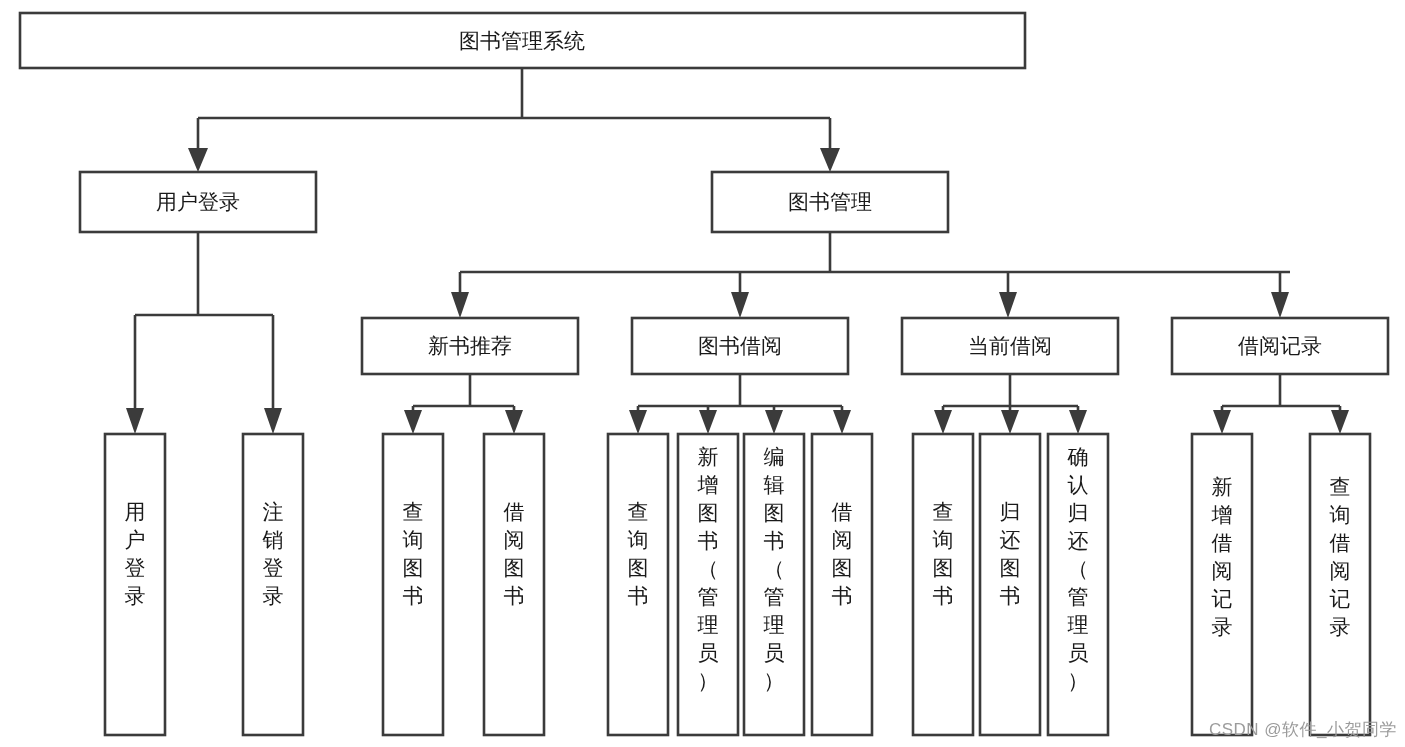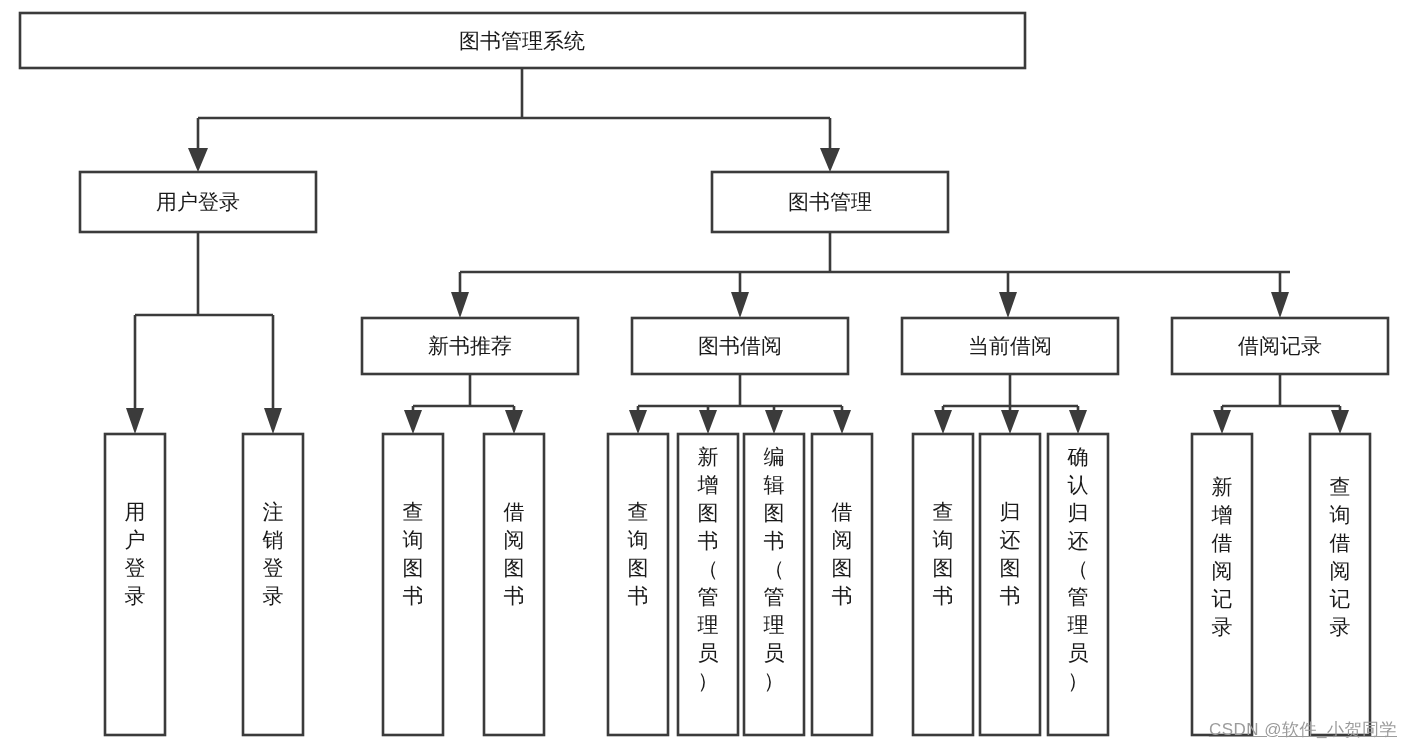--- a/index.html
+++ b/index.html
@@ -58,21 +58,20 @@
   .watermark {
     position: absolute;
     right: 8px;
     bottom: 6px;
     font-family: "Liberation Sans", sans-serif;
     font-size: 17px;
     color: #9b9b9b;
     letter-spacing: 0.5px;
     white-space: nowrap;
     user-select: none;
-    text-decoration: underline;
   }
 </style>
 </head>
 <body>
 
 <div id="diagram-root">
 
   <svg class="flow" viewBox="0 0 1405 747" xmlns="http://www.w3.org/2000/svg">
 
     <g>

